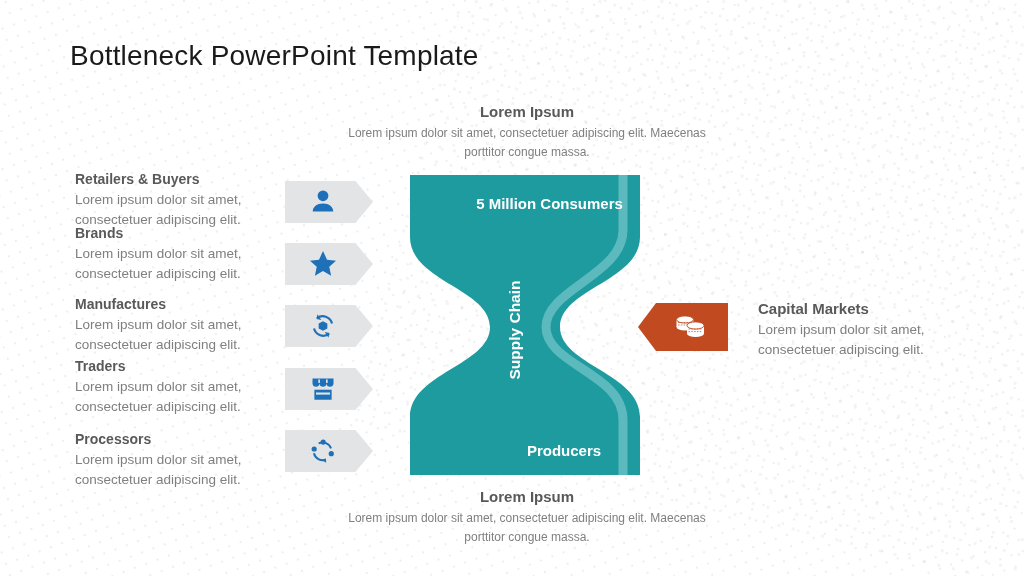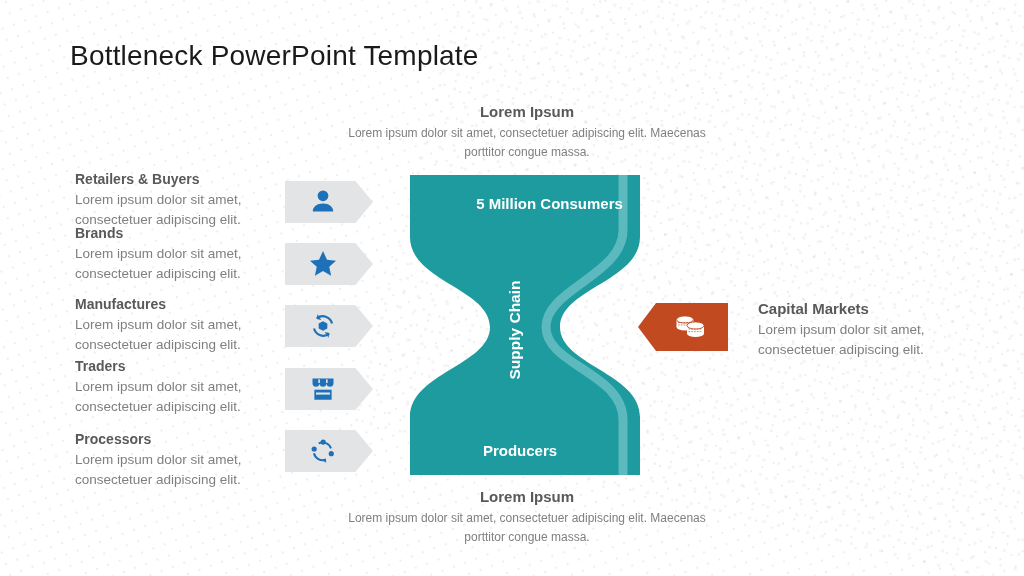--- a/index.html
+++ b/index.html
@@ -50,21 +50,21 @@
   }
   .orange-arrow .icon-box{ width:36px; height:32px; margin-right:20px; color:#ffffff; }
 
   .right-item{ left:758px; top:300px; width:200px; }
   .right-item .item-title{ font-size:15px; font-weight:bold; color:#595959; margin-bottom:3px;}
   .right-item .item-body{ font-size:13.5px; color:#7f7f7f; line-height:19.5px;}
 
   .funnel-svg{ left:410px; top:175px; width:230px; height:300px; }
   .funnel-label{ color:#ffffff; font-size:15px; font-weight:bold; text-align:center; }
   .funnel-top-label{ left:422px; top:195px; width:255px; }
-  .funnel-bottom-label{ left:390px; top:442px; width:260px; }
+  .funnel-bottom-label{ left:434px; top:442px; width:260px; }
   .funnel-center-label{
     left:458px; top:318px; width:120px; height:24px;
     transform: rotate(-90deg);
     font-size:15.5px;
   }
 </style>
 </head>
 <body>
 
 <div class="texture"></div>

